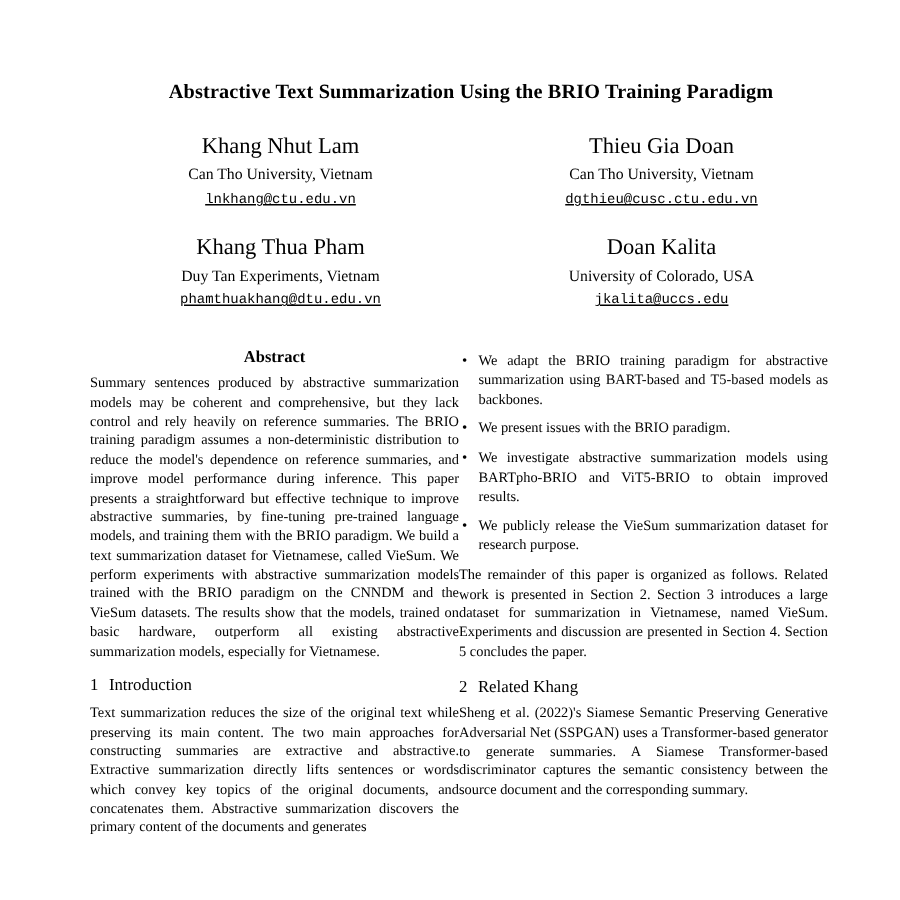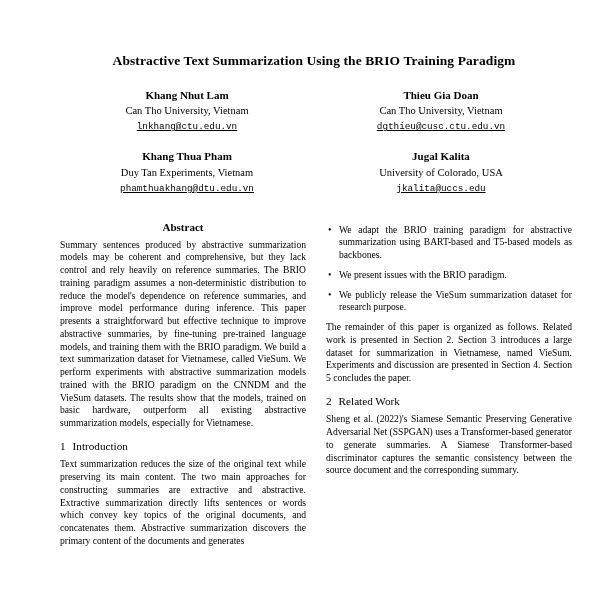--- a/index.html
+++ b/index.html
@@ -35,37 +35,36 @@
     border-collapse: collapse;
     margin-bottom: 10px;
   }
   .authors td {
     width: 50%;
     text-align: center;
     vertical-align: top;
     padding: 0 0 14px 0;
   }
   .author-name {
-    font-size: 11px;
-    font-weight: bold;
+    font-size: 15px;
+    font-weight: normal;
     line-height: 1.45;
   }
   .author-affil {
     font-size: 10.5px;
     line-height: 1.5;
   }
   .author-email {
     font-family: "Liberation Mono", monospace;
     font-size: 9.3px;
     line-height: 1.7;
     text-decoration: underline;
   }
   .columns {
     display: flex;
-    gap: 20px;
     margin-top: 4px;
   }
   .col {
     width: 246px;
     flex: 0 0 246px;
   }
   .abstract-head {
     font-size: 11px;
     font-weight: bold;
     text-align: center;
@@ -129,21 +128,21 @@
         <div class="author-email">dgthieu@cusc.ctu.edu.vn</div>
       </td>
     </tr>
     <tr>
       <td>
         <div class="author-name">Khang Thua Pham</div>
         <div class="author-affil">Duy Tan Experiments, Vietnam</div>
         <div class="author-email">phamthuakhang@dtu.edu.vn</div>
       </td>
       <td>
-        <div class="author-name">Jugal Kalita</div>
+        <div class="author-name">Doan Kalita</div>
         <div class="author-affil">University of Colorado, USA</div>
         <div class="author-email">jkalita@uccs.edu</div>
       </td>
     </tr>
   </tbody>
     </table>
 
   <div class="columns">
 
     <div class="col">
@@ -154,25 +153,26 @@
         <span class="num">1</span><span>Introduction</span>
       </div>
       <p class="body-text">Text summarization reduces the size of the original text while preserving its main content. The two main approaches for constructing summaries are extractive and abstractive. Extractive summarization directly lifts sentences or words which convey key topics of the original documents, and concatenates them. Abstractive summarization discovers the primary content of the documents and generates</p>
     </div>
 
     <div class="col">
 
       <ul class="bullets">
         <li>We adapt the BRIO training paradigm for abstractive summarization using BART-based and T5-based models as backbones.</li>
         <li>We present issues with the BRIO paradigm.</li>
+        <li>We investigate abstractive summarization models using BARTpho-BRIO and ViT5-BRIO to obtain improved results.</li>
         <li>We publicly release the VieSum summarization dataset for research purpose.</li>
       </ul>
 
       <p class="body-text">The remainder of this paper is organized as follows. Related work is presented in Section 2. Section 3 introduces a large dataset for summarization in Vietnamese, named VieSum. Experiments and discussion are presented in Section 4. Section 5 concludes the paper.</p>
 
       <div class="section-head">
-        <span class="num">2</span><span>Related Work</span>
+        <span class="num">2</span><span>Related Khang</span>
       </div>
       <p class="body-text">Sheng et al. (2022)'s Siamese Semantic Preserving Generative Adversarial Net (SSPGAN) uses a Transformer-based generator to generate summaries. A Siamese Transformer-based discriminator captures the semantic consistency between the source document and the corresponding summary.</p>
     </div>
 
   </div>
 </div>
 
 </body></html>

